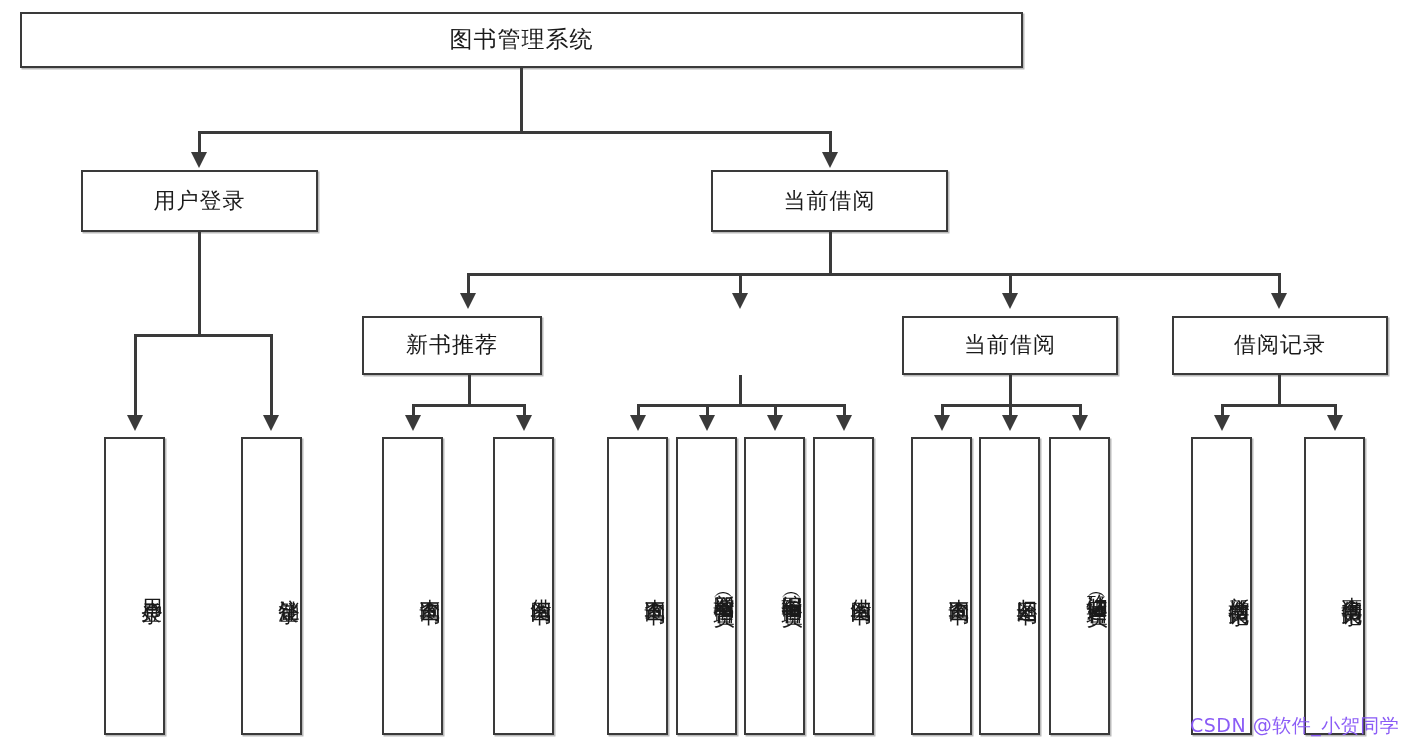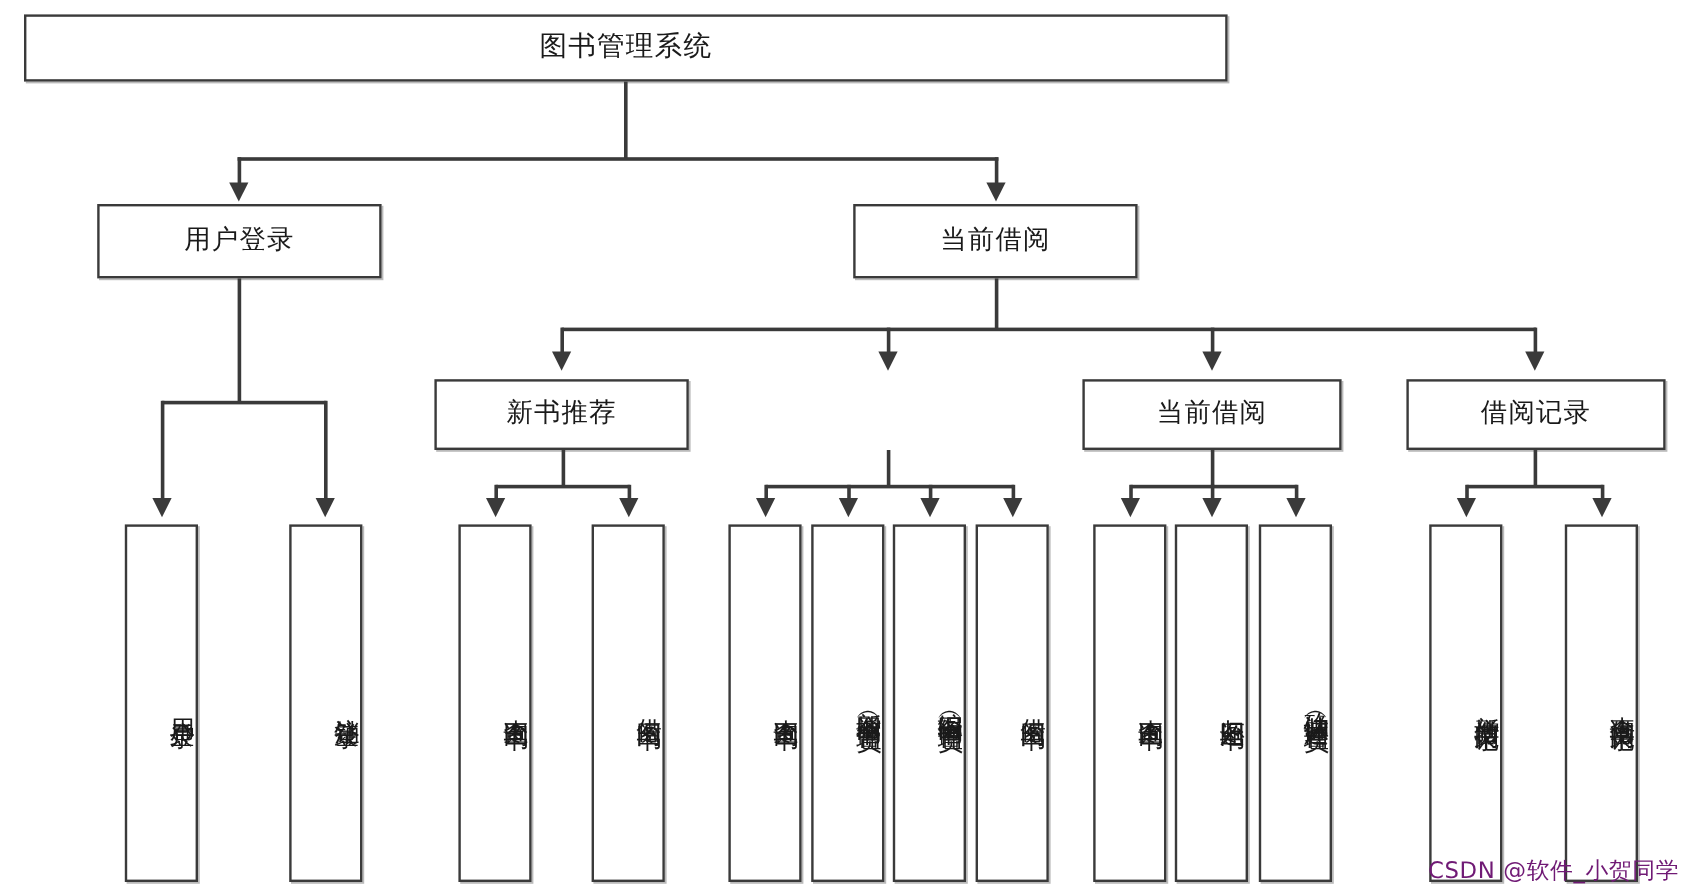--- a/index.html
+++ b/index.html
@@ -60,21 +60,21 @@
   .arrow {
     position: absolute;
     width: 0;
     height: 0;
     border-left: 8px solid transparent;
     border-right: 8px solid transparent;
     border-top: 16px solid #3a3a3a;
   }
   .watermark {
     position: absolute;
-    color: #701a75;
+    color: #8b5cf6;
     font-size: 19px;
     letter-spacing: 0.5px;
     white-space: nowrap;
     pointer-events: none;
   }
 </style>
 </head>
 <body>
 
 <div id="canvas">
@@ -112,21 +112,21 @@
   <div class="edge hline" style="left:468px; top:273px; width:812px;"></div>
   <div class="edge vline" style="left:467px; top:273px; height:24px;"></div>
   <div class="arrow" style="left:460px; top:293px;"></div>
   <div class="edge vline" style="left:739px; top:273px; height:24px;"></div>
   <div class="arrow" style="left:732px; top:293px;"></div>
   <div class="edge vline" style="left:1009px; top:273px; height:24px;"></div>
   <div class="arrow" style="left:1002px; top:293px;"></div>
   <div class="edge vline" style="left:1278px; top:273px; height:24px;"></div>
   <div class="arrow" style="left:1271px; top:293px;"></div>
 
-  <div class="node h" style="left:362px; top:316px; width:212px; height:59px;">
+  <div class="node h" style="left:362px; top:316px; width:180px; height:59px;">
     <span>新书推荐</span>
   </div>
   <div class="node h" style="left:1172px; top:316px; width:216px; height:59px;">
     <span>借阅记录</span>
   </div>
   <div class="node h" style="left:902px; top:316px; width:216px; height:59px;">
     <span>当前借阅</span>
   </div>
 
   <div class="edge vline" style="left:468px; top:375px; height:31px;"></div>

